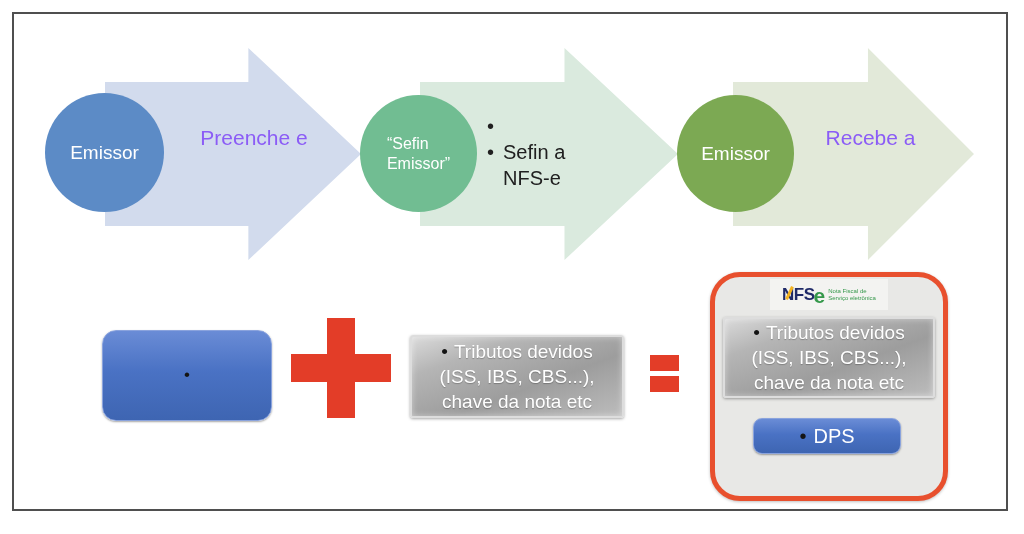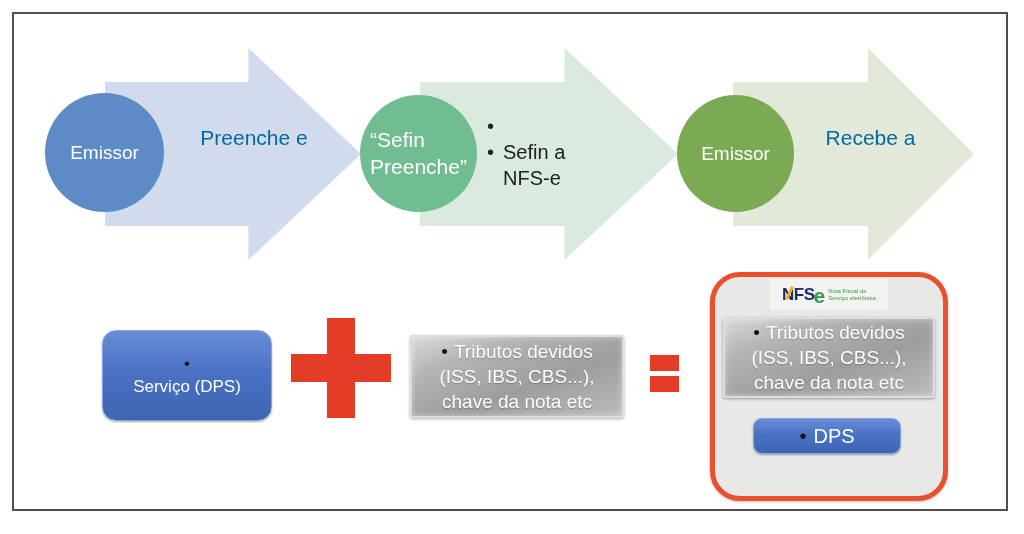--- a/index.html
+++ b/index.html
@@ -11,24 +11,24 @@
   
   .arrow { position: absolute;
            clip-path: polygon(0 16%, 56% 16%, 56% 0, 100% 50%, 56% 100%, 56% 84%, 0 84%); }
   .a1 { left: 105px; top: 48px; width: 256px; height: 212px; background: #d2dbed; }
   .a2 { left: 420px; top: 48px; width: 258px; height: 212px; background: #daeade; }
   .a3 { left: 733px; top: 48px; width: 241px; height: 212px; background: #e2e9d9; }
 
   .circle { position: absolute; border-radius: 50%; display: flex; align-items: center;
             justify-content: center; color: #ffffff; text-align: left; }
   .c1 { left: 45px;  top: 93px; width: 119px; height: 119px; background: #5c8bc6; font-size: 19px; }
-  .c2 { left: 360px; top: 95px; width: 117px; height: 117px; background: #71bd92; font-size: 21px; line-height: 1.25; }
+  .c2 { left: 360px; top: 95px; width: 117px; height: 117px; background: #71bd92; font-size: 16px; line-height: 1.25; }
   .c3 { left: 677px; top: 95px; width: 117px; height: 117px; background: #7ca953; font-size: 19px; }
 
-  .atext { position: absolute; color: #0369a1; font-size: 21px; line-height: 1.27; text-align: center; }
+  .atext { position: absolute; color: #8b5cf6; font-size: 21px; line-height: 1.27; text-align: center; }
   .t1 { left: 168px; top: 125px; width: 172px; }
   .t3 { left: 793px; top: 125px; width: 155px; text-align: center; }
 
   .bullets { position: absolute; left: 487px; top: 113px; font-size: 20px; color: #202020; }
   .brow { display: flex; gap: 9px; line-height: 1.3; }
   .btext { width: 104px; }
 
   
   .bluebox { position: absolute; left: 102px; top: 330px; width: 170px; height: 91px;
              border-radius: 14px; border: 1px solid #8aa3dd;
@@ -88,21 +88,21 @@
     <span>Emissor</span>
   </div>
   <div class="atext t1">
     <div>Preenche e</div>
   </div>
 
   <div class="arrow a2"></div>
   <div class="circle c2">
     <span>
       <div>“Sefin</div>
-      <div>Preenche”</div>
+      <div>Emissor”</div>
     </span>
   </div>
   <div class="bullets">
     <div class="brow">
       <span class="bdot">•</span>
     </div>
     <div class="brow">
       <span class="bdot">•</span>
       <span class="btext">Sefin a NFS-e</span>
     </div>
@@ -113,21 +113,20 @@
     <span>Emissor</span>
   </div>
   <div class="atext t3">
     <div>Recebe a</div>
   </div>
 
   <div class="bluebox">
     <div class="lineb">
       <span class="bdark">•</span>
     </div>
-    <div>Serviço (DPS)</div>
   </div>
 
   <div class="plus"></div>
 
   <div class="graybox g1">
     <div class="lineb">
       <span class="bdark">•</span>
       <span>Tributos devidos</span>
     </div>
     <div>(ISS, IBS, CBS...),</div>

